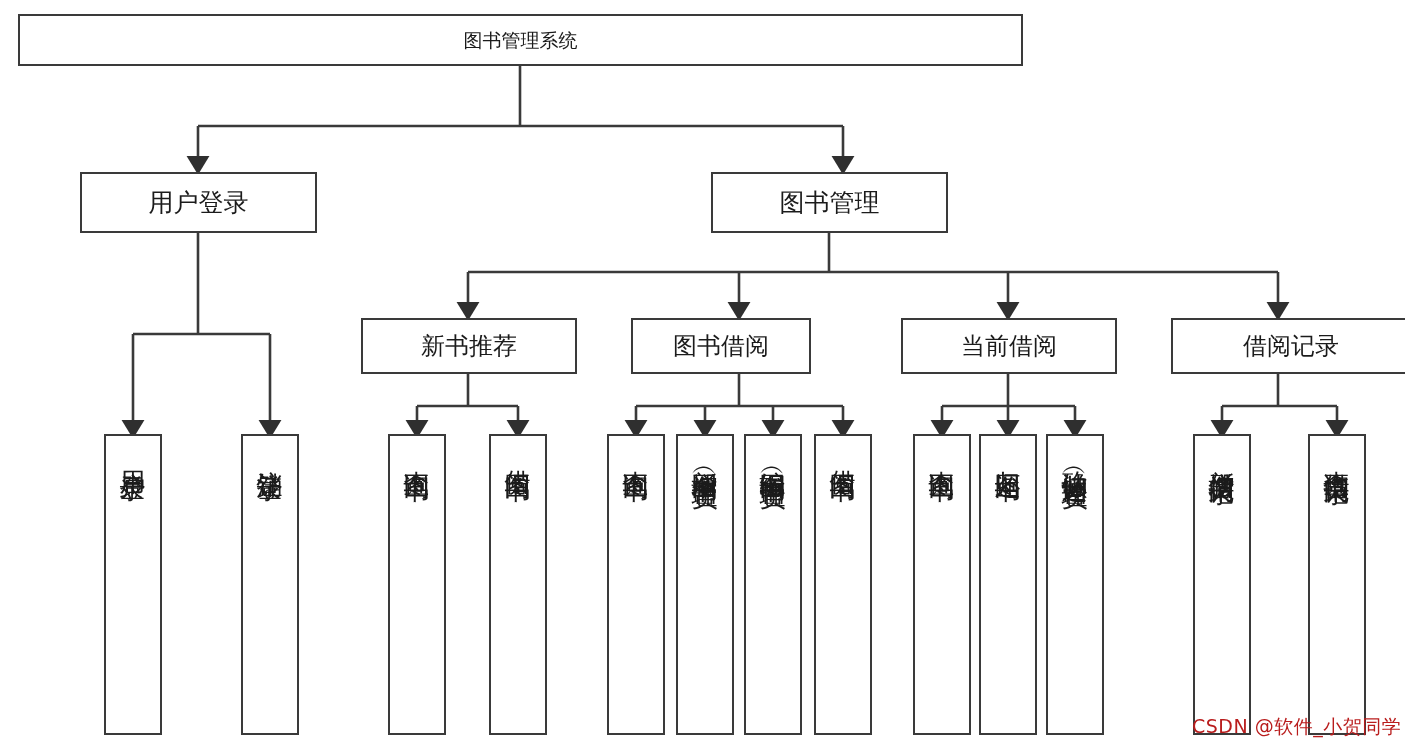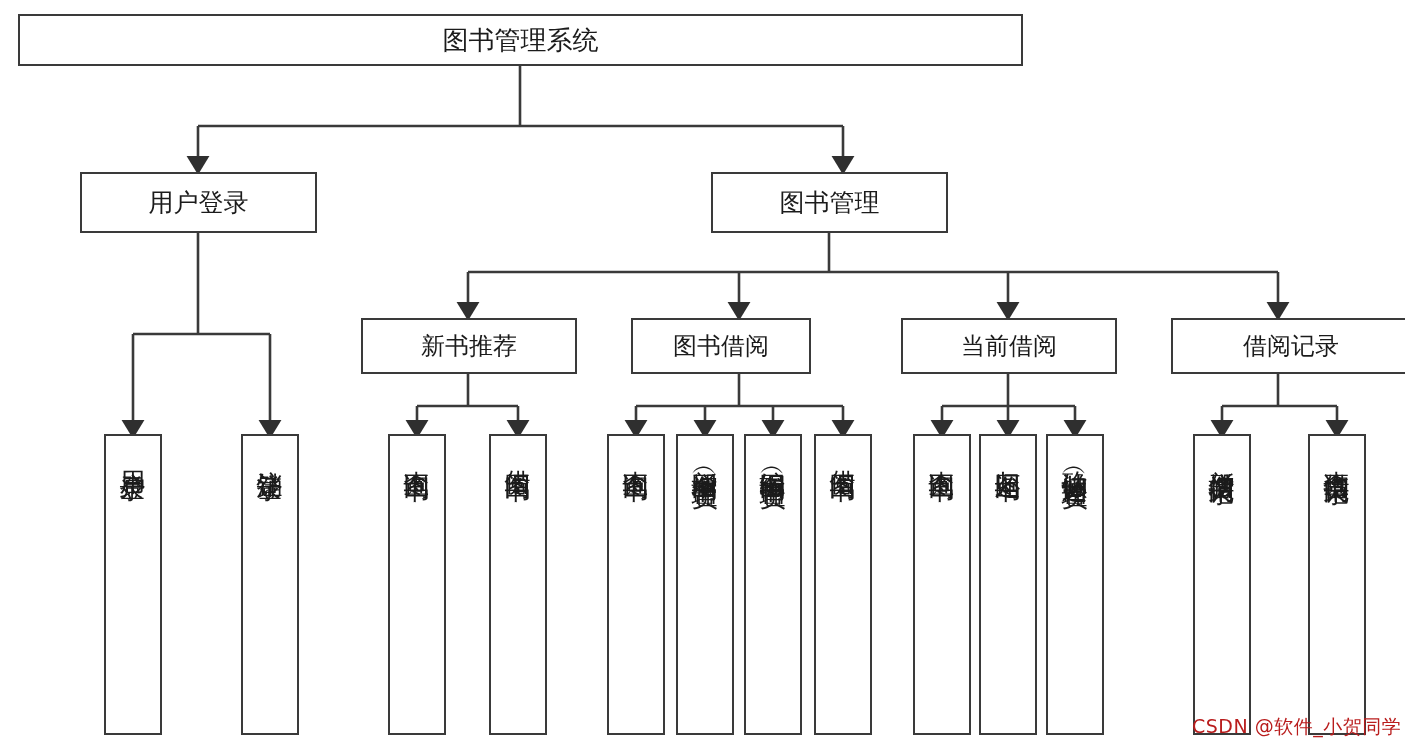--- a/index.html
+++ b/index.html
@@ -34,21 +34,21 @@
     align-items: center;
     justify-content: center;
     color: #1b1b1b;
   }
   .node .label {
     display: block;
     text-align: center;
     line-height: 1.18;
     white-space: nowrap;
   }
-  .node.root .label { font-size: 26px; text-align: right; }
+  .node.root .label { font-size: 19px; text-align: right; }
   .node.lvl2 .label { font-size: 25px; }
   .node.lvl3 .label { font-size: 24px; }
 
   .node.leaf {
     align-items: flex-start;
     justify-content: center;
     padding-top: 14px;
   }
   .node.leaf .label {
     writing-mode: vertical-rl;

